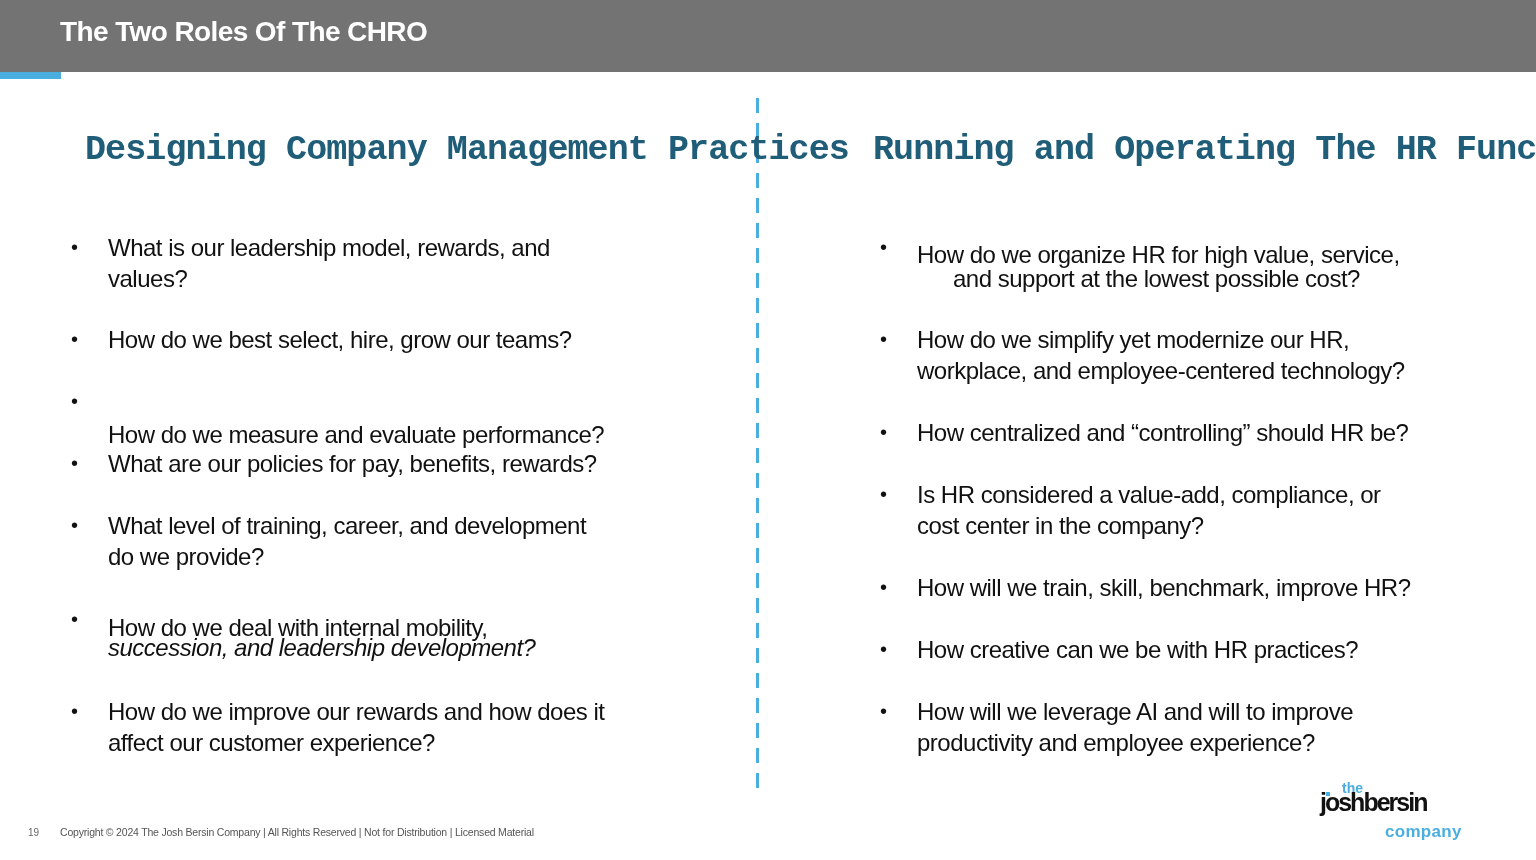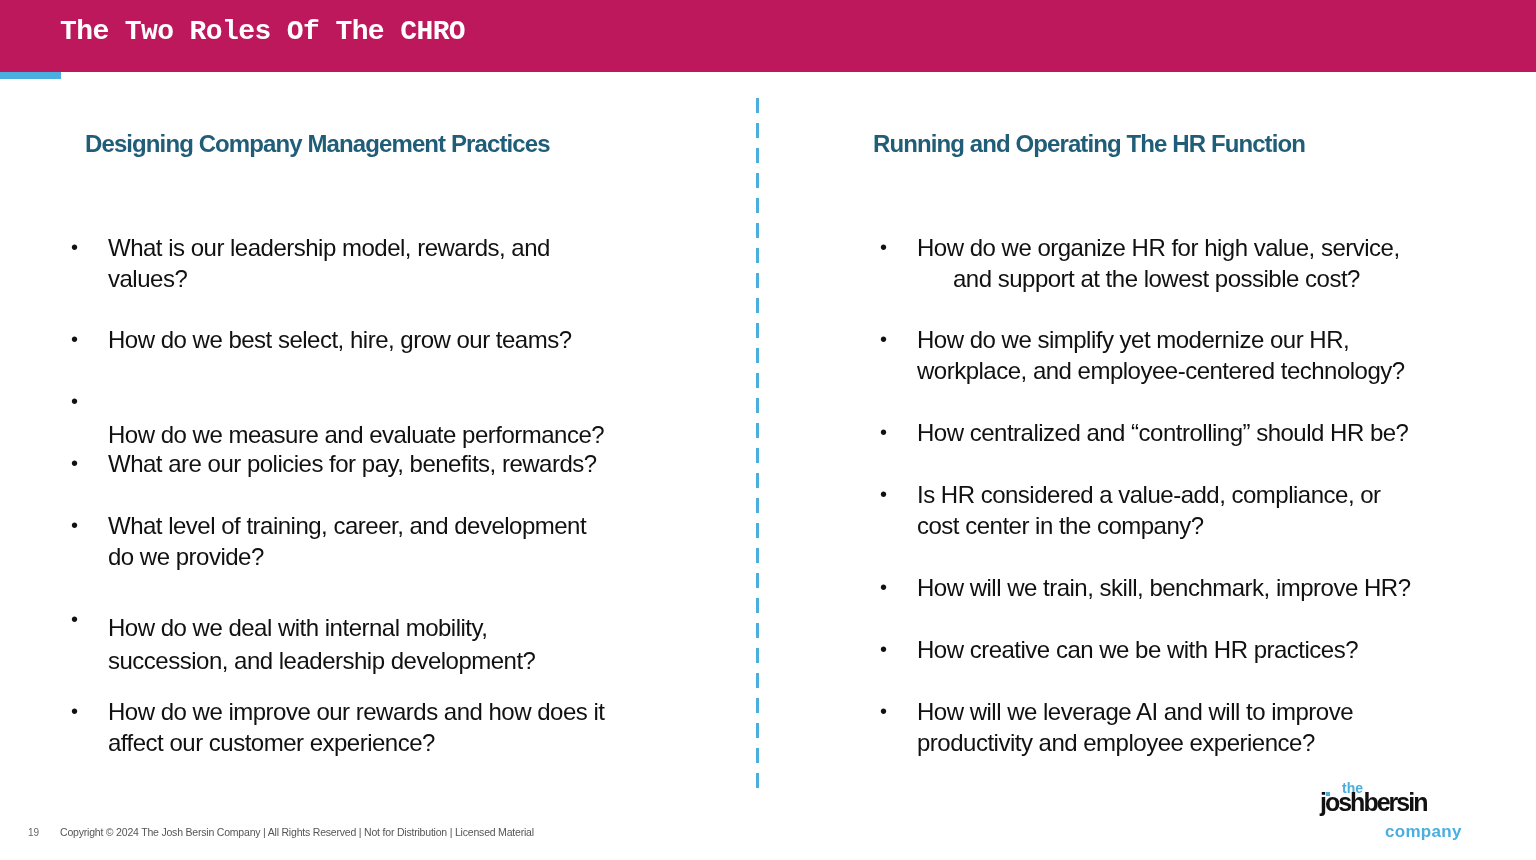--- a/index.html
+++ b/index.html
@@ -1,23 +1,23 @@
 <!DOCTYPE html>
 <html><head>
 <meta charset="utf-8">
 <style>
   html, body { margin:0; padding:0; }
   body { width:1536px; height:860px; background:#ffffff; position:relative; overflow:hidden;
          font-family:"Liberation Sans", sans-serif; color:#111; }
-  .topbar { position:absolute; left:0; top:0; width:1536px; height:72px; background:#be185d;font-family:Liberation Mono, monospace; }
+  .topbar { position:absolute; left:0; top:0; width:1536px; height:72px; background:#737373; }
   .title { position:absolute; left:60px; top:16px; font-size:28px; font-weight:bold; color:#fff; letter-spacing:-0.6px; }
   .accent { position:absolute; left:0; top:72px; width:61px; height:7px; background:#4aaede; }
   .divider { position:absolute; left:756px; top:98px; width:3px; height:696px;
              background: repeating-linear-gradient(to bottom, #4aaede 0 15px, transparent 15px 25px); }
-  .col-head { position:absolute; top:130px; font-size:24px; font-weight:bold; color:#1f5d78; letter-spacing:-0.9px; white-space:nowrap; }
+  .col-head { position:absolute; top:130px; font-size:35px; font-weight:bold; color:#1f5d78; letter-spacing:-0.9px; white-space:nowrap;font-family:Liberation Mono, monospace; }
   .bullets { position:absolute; list-style:none; margin:0; padding:0; }
   .bullets li { position:absolute; left:0; font-size:24px; line-height:31px; letter-spacing:-0.5px; color:#111; }
   .bullets li .dot { position:absolute; left:0; top:0; width:10px; font-size:20px; }
   .bullets li .txt { position:absolute; left:37px; top:0; white-space:nowrap; }
   .footer-num { position:absolute; left:28px; top:827px; font-size:10px; color:#666; }
   .footer-copy { position:absolute; left:60px; top:826px; font-size:10.5px; color:#555; letter-spacing:-0.2px; }
   .logo { position:absolute; left:1320px; top:780px; width:160px; height:66px; }
   .logo .the { position:absolute; left:22px; top:0; font-size:14px; font-weight:bold; color:#4aaede; }
   .logo .dotsq { position:absolute; left:6px; top:12px; width:4px; height:4px; background:#4aaede; }
   .logo .name { position:absolute; left:0; top:8px; font-size:25px; font-weight:bold; color:#111; letter-spacing:-2px; }
@@ -54,32 +54,32 @@
       <span class="txt" style="top: 0px;">What are our policies for pay, benefits, rewards?</span>
     </li>
     <li style="top: 278px;">
       <span class="dot">•</span>
       <span class="txt" style="top: 0px;">What level of training, career, and development</span>
       <span class="txt" style="top: 31px;">do we provide?</span>
     </li>
     <li style="top: 372px;">
       <span class="dot">•</span>
       <span class="txt" style="top: 8px;">How do we deal with internal mobility,</span>
-      <span class="txt" style="top: 41px;">succession, and leadership development?</span>
+      <span class="txt" style="top: 28px; font-style: italic;">succession, and leadership development?</span>
     </li>
     <li style="top: 464px;">
       <span class="dot">•</span>
       <span class="txt" style="top: 0px;">How do we improve our rewards and how does it</span>
       <span class="txt" style="top: 31px;">affect our customer experience?</span>
     </li>
   </ul>
 <ul class="bullets" id="right-list" style="left:880px; top:232px;">
     <li style="top: 0px;">
       <span class="dot">•</span>
-      <span class="txt" style="top: 0px;">How do we organize HR for high value, service,</span>
+      <span class="txt" style="top: 7px;">How do we organize HR for high value, service,</span>
       <span class="txt" style="top: 31px; margin-left: 36px;">and support at the lowest possible cost?</span>
     </li>
     <li style="top: 92px;">
       <span class="dot">•</span>
       <span class="txt" style="top: 0px;">How do we simplify yet modernize our HR,</span>
       <span class="txt" style="top: 31px;">workplace, and employee-centered technology?</span>
     </li>
     <li style="top: 185px;">
       <span class="dot">•</span>
       <span class="txt" style="top: 0px;">How centralized and “controlling” should HR be?</span>

